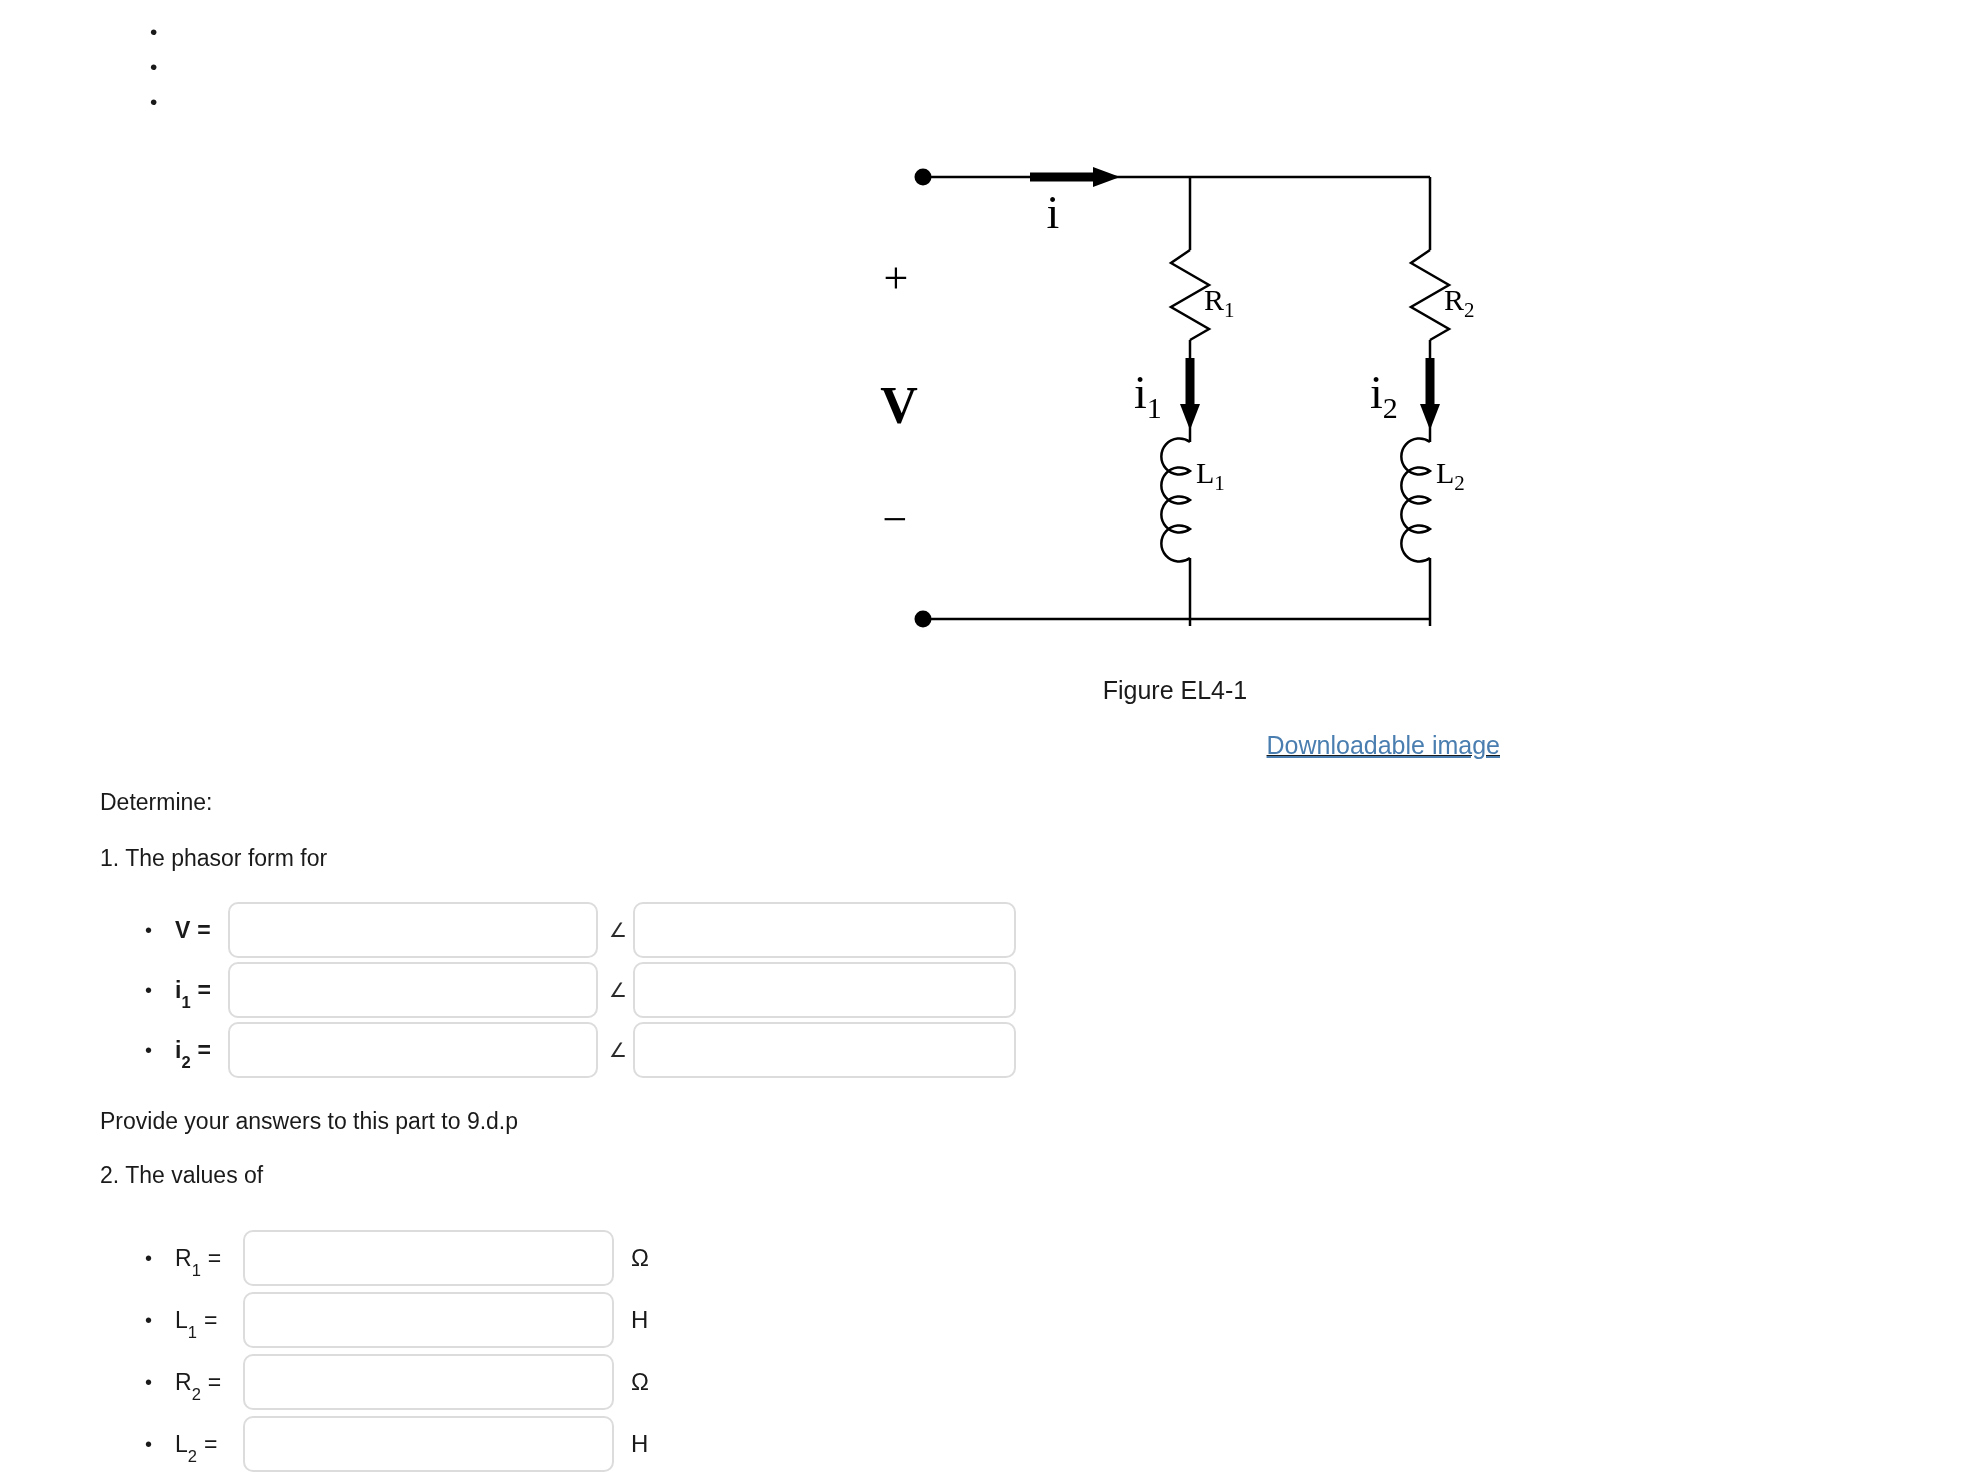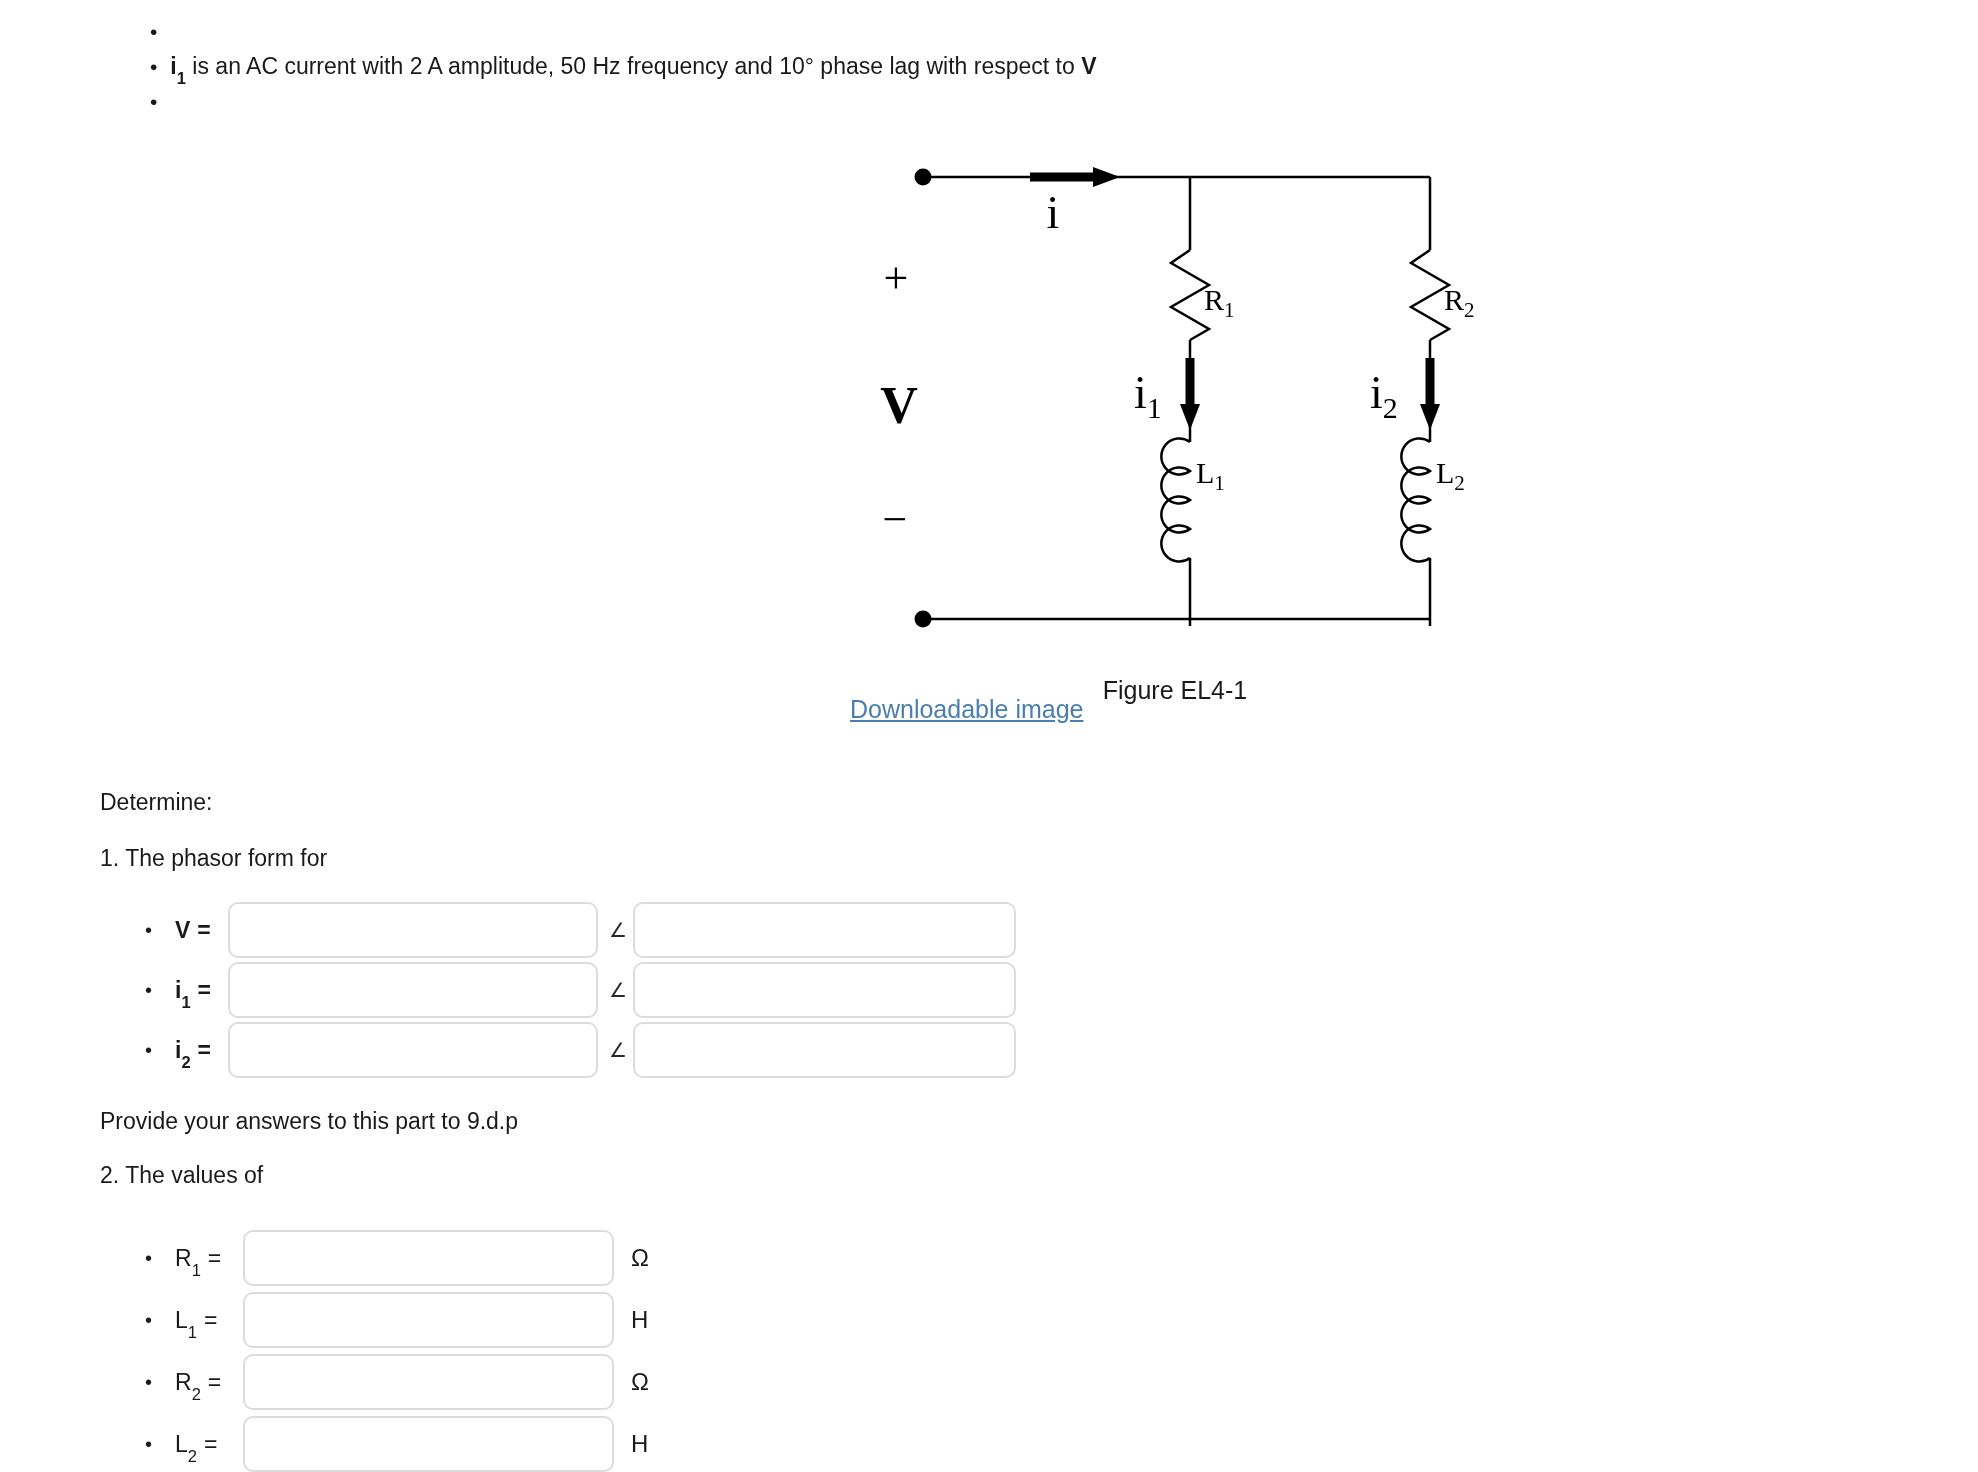--- a/index.html
+++ b/index.html
@@ -11,21 +11,21 @@
   .intro{left:150px;top:14px;width:1500px;}
   .intro-line{display:flex;align-items:baseline;height:35px;font-size:23px;line-height:35px;}
   .intro-line .dot{font-size:21px;margin-right:13px;}
   .b{font-weight:700;}
   sub.s{font-size:0.72em;position:relative;top:0.28em;line-height:0;}
 
   
   .circuit{left:850px;top:140px;}
   .fig-caption{left:850px;top:676px;width:650px;text-align:center;
                font-size:25px;font-weight:400;}
-  .fig-link-wrap{left:850px;top:695px;width:650px;text-align:left;}
+  .fig-link-wrap{left:850px;top:731px;width:650px;text-align:right;text-decoration:underline;}
   .fig-link{font-size:25px;color:#4a7eb0;text-decoration:underline;cursor:pointer;}
 
   
   .sec{font-size:23px;}
   .determine{left:100px;top:789px;}
   .p1title{left:100px;top:845px;}
   .note{left:100px;top:1108px;}
   .p2title{left:100px;top:1162px;}
 
   
@@ -49,21 +49,20 @@
 </style>
 </head>
 <body>
 
 <div class="abs intro">
   <div class="intro-line">
     <span class="dot">•</span>
   </div>
   <div class="intro-line">
     <span class="dot">•</span>
-    <span><span class="b">i</span><sub class="s b">1</sub><span> is an AC current with 2 A amplitude, 50 Hz frequency and 10° phase lag with respect to </span><span class="b">V</span></span>
   </div>
   <div class="intro-line">
     <span class="dot">•</span>
   </div>
 </div>
 
 <svg class="abs circuit" width="650" height="505" viewBox="0 0 650 505">
   <g stroke="#000" stroke-width="2.5" fill="none">
     <path d="M73,37 H580"></path>
     <path d="M73,479 H580"></path>

